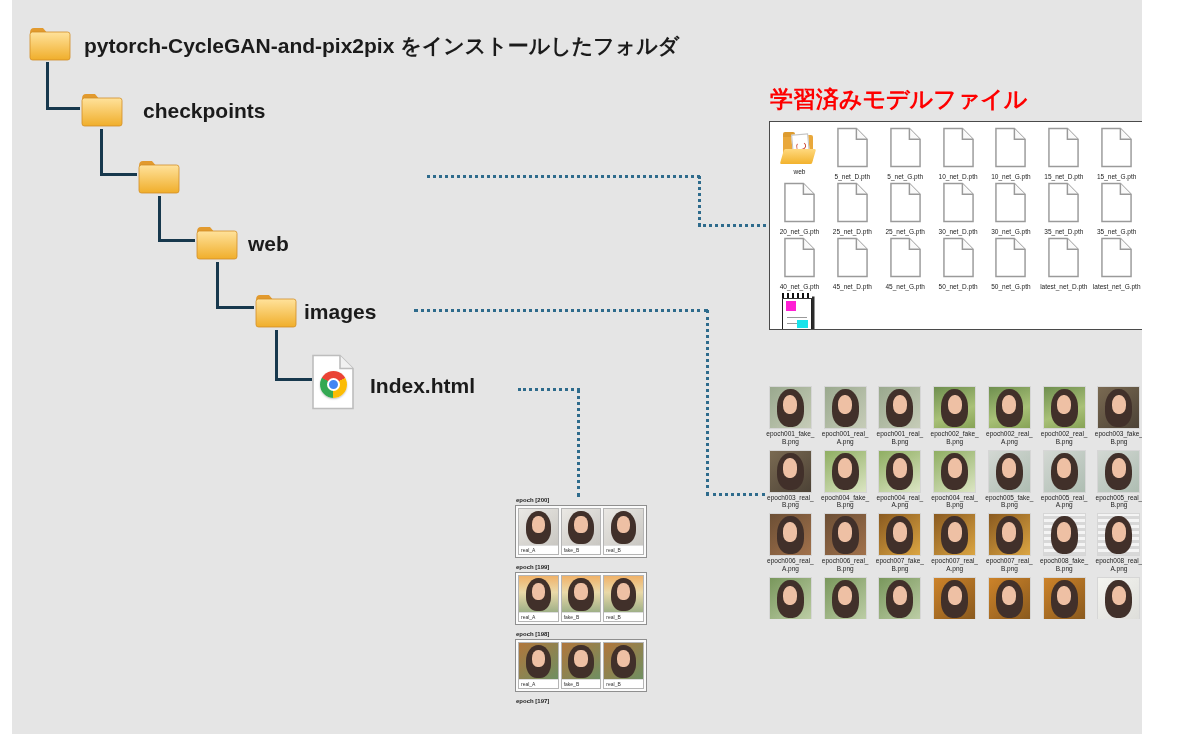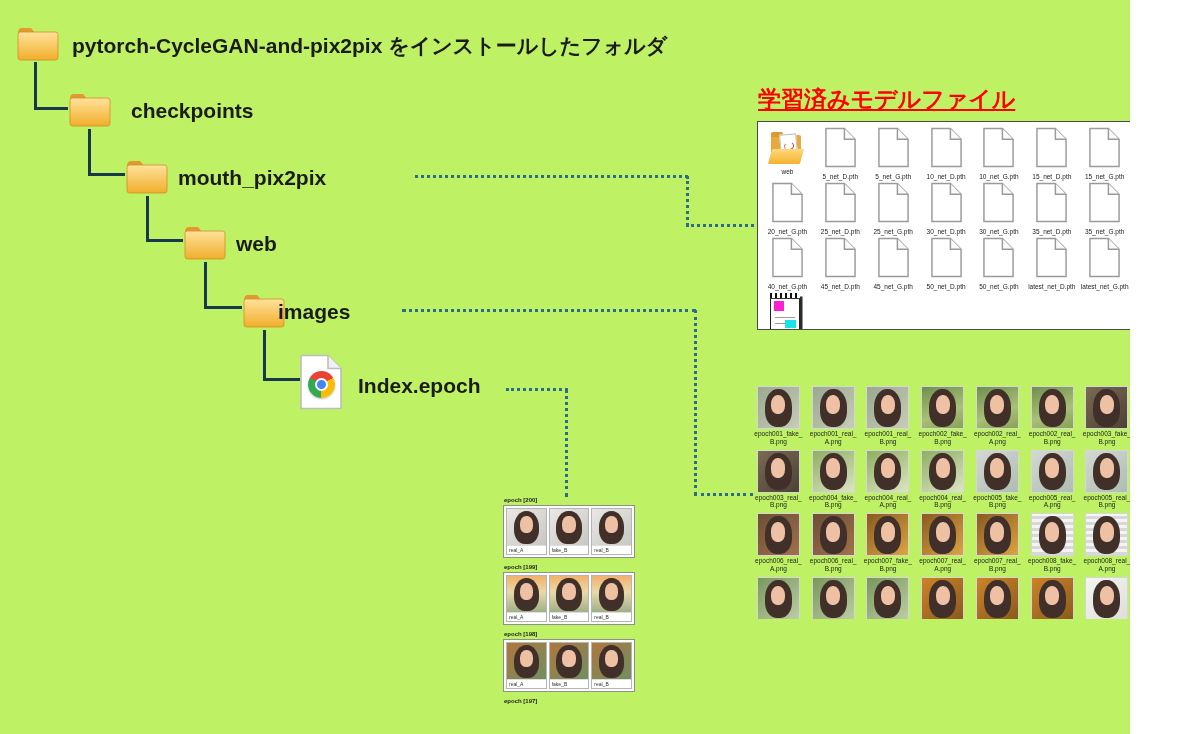--- a/index.html
+++ b/index.html
@@ -1,47 +1,47 @@
 <!DOCTYPE html>
 <html style="--red: #FE0000; --tree-line: #17384D; --dotted: #2E6B8C;"><head>
 <meta charset="utf-8">
 <style>
   html,body{margin:0;padding:0;background:#fff;}
-  #canvas{position:relative;width:1130px;height:734px;background:#bef264;overflow:hidden;
-          font-family:"Liberation Sans","DejaVu Sans",sans-serif;}
+  #canvas{position:relative;width:1130px;height:734px;background:#e5e5e5;overflow:hidden;
+          font-family:"Liberation Sans","DejaVu Sans",sans-serif;margin-left:12px;}
 
   
   .tnode{position:absolute;}
   .tlabel{position:absolute;font-weight:bold;color:#1b1b1b;font-size:21px;white-space:nowrap;}
   .tn1{left:14px;top:24px;} .tl1{left:72px;top:32px;}
   .tn2{left:66px;top:90px;} .tl2{left:131px;top:99px;}
   .tn3{left:123px;top:157px;} .tl3{left:178px;top:166px;}
   .tn4{left:181px;top:223px;} .tl4{left:236px;top:232px;}
-  .tn5{left:240px;top:291px;} .tl5{left:278px;top:300px;}
+  .tn5{left:240px;top:291px;} .tl5{left:292px;top:300px;}
   .tn6{left:299px;top:354px;} .tl6{left:358px;top:374px;}
 
   
   .tline{position:absolute;background:var(--tree-line,#17384D);}
   .v{width:3px;} .h{height:3px;}
 
   
   .dline{position:absolute;}
   .dh{border-top:3px dotted var(--dotted,#2E6B8C);height:0;}
   .dv{border-left:3px dotted var(--dotted,#2E6B8C);width:0;}
 
   
   .chromefile{position:relative;width:44px;height:56px;}
   .chrome-ball{position:absolute;left:9px;top:17px;width:27px;height:27px;border-radius:50%;
     background:conic-gradient(from 60deg,#FBBC05 0 120deg,#34A853 0 240deg,#EA4335 0 360deg);
     box-shadow:0 1px 2px rgba(0,0,0,.25);}
   .chrome-ball::after{content:"";position:absolute;inset:7px;background:#4285F4;
     border:2.5px solid #fff;border-radius:50%;}
 
   
-  .panel-title{position:absolute;font-weight:bold;color:var(--red,#FE0000);white-space:nowrap;text-decoration:underline;}
+  .panel-title{position:absolute;font-weight:bold;color:var(--red,#FE0000);white-space:nowrap;}
   #model-title{left:758px;top:84px;font-size:23px;}
   #model-panel{position:absolute;left:757px;top:121px;width:431px;height:209px;
     border:1px solid #4a4a4a;background:#fff;box-sizing:border-box;
     display:grid;grid-template-columns:repeat(8,1fr);align-content:start;
     padding:5px 3px;row-gap:2px;overflow:hidden;}
   .fitem{display:flex;flex-direction:column;align-items:center;width:100%;}
   .fitem .flabel{font-size:6.5px;color:#222;margin-top:1px;white-space:nowrap;}
   .pageicon{width:33px;height:41px;}
   .notepad{position:relative;width:30px;height:38px;margin:2px 4px 0 0;background-color:#fff;
     border:1.5px solid #222;box-shadow:2.5px 2.5px 0 #2b2b2b;box-sizing:border-box;
@@ -157,21 +157,20 @@
       </svg>
   </div>
   <div class="tlabel tl2">checkpoints</div>
 
   <div class="tnode tn3">
     <svg width="48" height="40" viewBox="0 0 46 40">
         <path d="M3 9 Q3 4 7 4 H16 L21 10 H3 Z" fill="#E29A2E"></path>
         <rect x="3" y="8" width="40" height="28" rx="2.5" fill="url(#foldg)" stroke="#D28E26" stroke-width="0.8"></rect>
       </svg>
   </div>
-  <div class="tlabel tl3">mouth_pix2pix</div>
 
   <div class="tnode tn4">
     <svg width="48" height="40" viewBox="0 0 46 40">
         <path d="M3 9 Q3 4 7 4 H16 L21 10 H3 Z" fill="#E29A2E"></path>
         <rect x="3" y="8" width="40" height="28" rx="2.5" fill="url(#foldg)" stroke="#D28E26" stroke-width="0.8"></rect>
       </svg>
   </div>
   <div class="tlabel tl4">web</div>
 
   <div class="tnode tn5">
@@ -182,21 +181,21 @@
   </div>
   <div class="tlabel tl5">images</div>
 
   <div class="tnode tn6 chromefile">
     <svg width="44" height="56" viewBox="0 0 44 56">
         <path d="M2 1.5 H29 L42 14.5 V54.5 H2 Z" fill="#fff" stroke="#bdbdbd" stroke-width="1.6"></path>
         <path d="M29 1.5 V14.5 H42" fill="#f1f1f1" stroke="#bdbdbd" stroke-width="1.6"></path>
       </svg>
     <div class="chrome-ball"></div>
   </div>
-  <div class="tlabel tl6">Index.epoch</div>
+  <div class="tlabel tl6">Index.html</div>
 
   <div class="panel-title" id="model-title">学習済みモデルファイル</div>
   <div id="model-panel">
       <div class="fitem">
         <div class="openfolder">
           <div class="of-back"></div>
           <div class="of-doc"></div>
           <div class="of-front"></div>
         </div>
         <div class="flabel">web</div>

